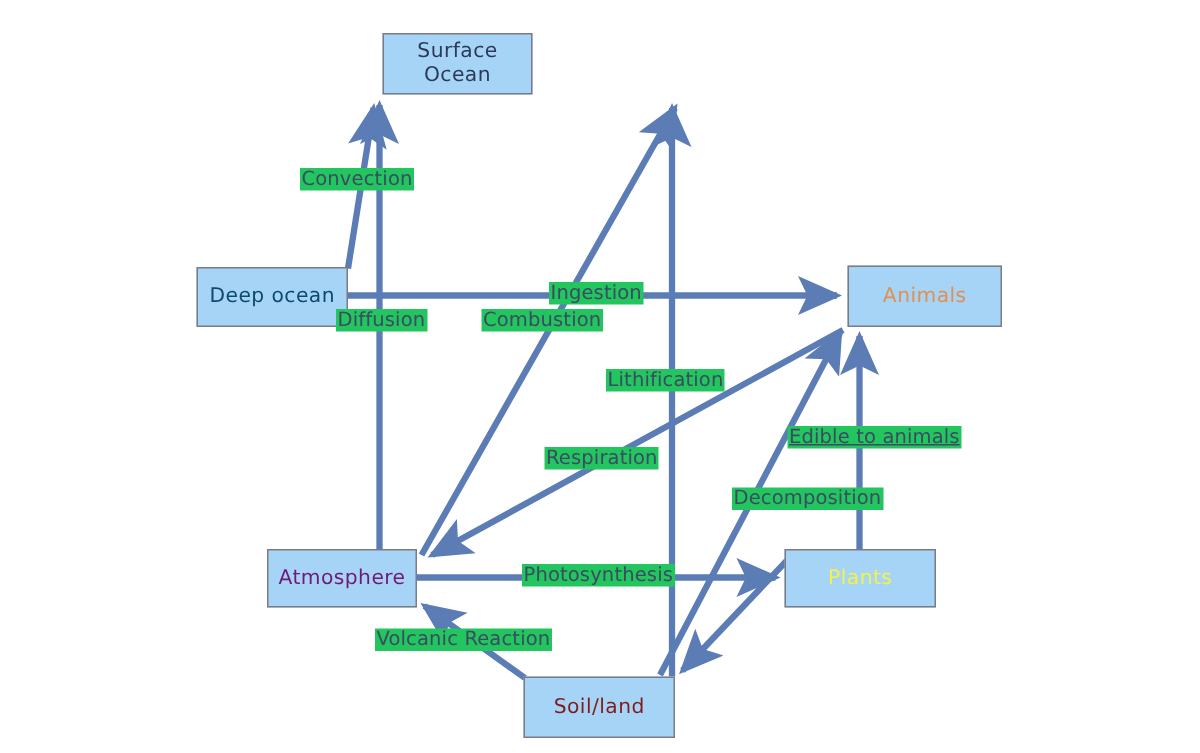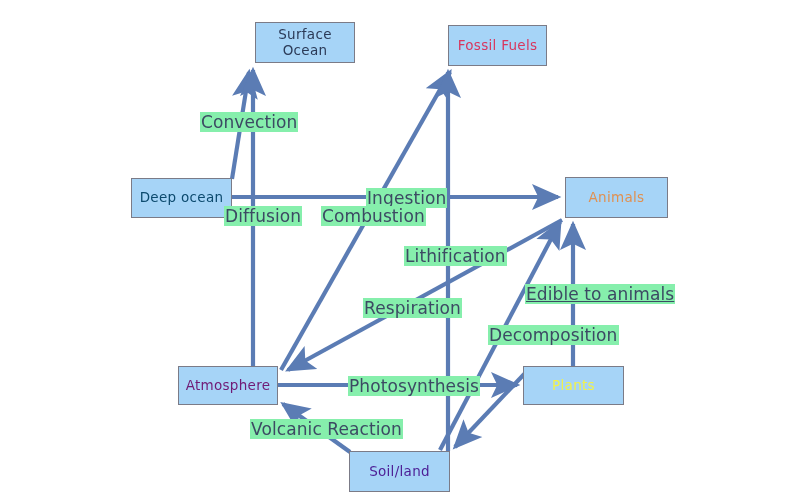--- a/index.html
+++ b/index.html
@@ -20,23 +20,23 @@
     display:flex;align-items:center;justify-content:center;
     text-align:center;
     font-size:13.5px;
     line-height:1.15;
     letter-spacing:.3px;
     z-index:3;
   }
   .edge-label{
     position:absolute;
     color:#3c4a63;
-    font-size:17px;
+    font-size:13px;
     white-space:nowrap;
-    background:#86efac;
+    background:#22c55e;
     padding:0 1px;
     z-index:4;
     letter-spacing:.1px;
   }
 </style>
 </head>
 <body>
 
 <div id="stage">
 
@@ -73,41 +73,38 @@
     </g>
   </svg>
 
   <div class="node" style="left:255px;top:22px;width:100px;height:41px;color:#2b3a57;">
     <span style="display:block">
       <span>Surface</span><br>
       <span>Ocean</span>
     </span>
   </div>
 
-  <div class="node" style="left:448px;top:25px;width:99px;height:41px;color:#d8365e;">
-    <span>Fossil Fuels</span>
-  </div>
 
   <div class="node" style="left:131px;top:178px;width:101px;height:40px;color:#0c4a6e;">
     <span>Deep ocean</span>
   </div>
 
   <div class="node" style="left:565px;top:177px;width:103px;height:41px;color:#e09050;">
     <span>Animals</span>
   </div>
 
   <div class="node" style="left:178px;top:366px;width:100px;height:39px;color:#701a75;align-items:center;">
     <span>Atmosphere</span>
   </div>
 
   <div class="node" style="left:523px;top:366px;width:101px;height:39px;color:#f2f24a;">
     <span>Plants</span>
   </div>
 
-  <div class="node" style="left:349px;top:451px;width:101px;height:41px;color:#4c1d95;">
+  <div class="node" style="left:349px;top:451px;width:101px;height:41px;color:#7f1d1d;">
     <span>Soil/land</span>
   </div>
 
   <div class="edge-label" style="left:200px;top:112px;">Convection</div>
 
   <div class="edge-label" style="left:224px;top:206px;">Diffusion</div>
 
   <div class="edge-label" style="left:366px;top:188px;">Ingestion</div>
 
   <div class="edge-label" style="left:321px;top:206px;">Combustion</div>

